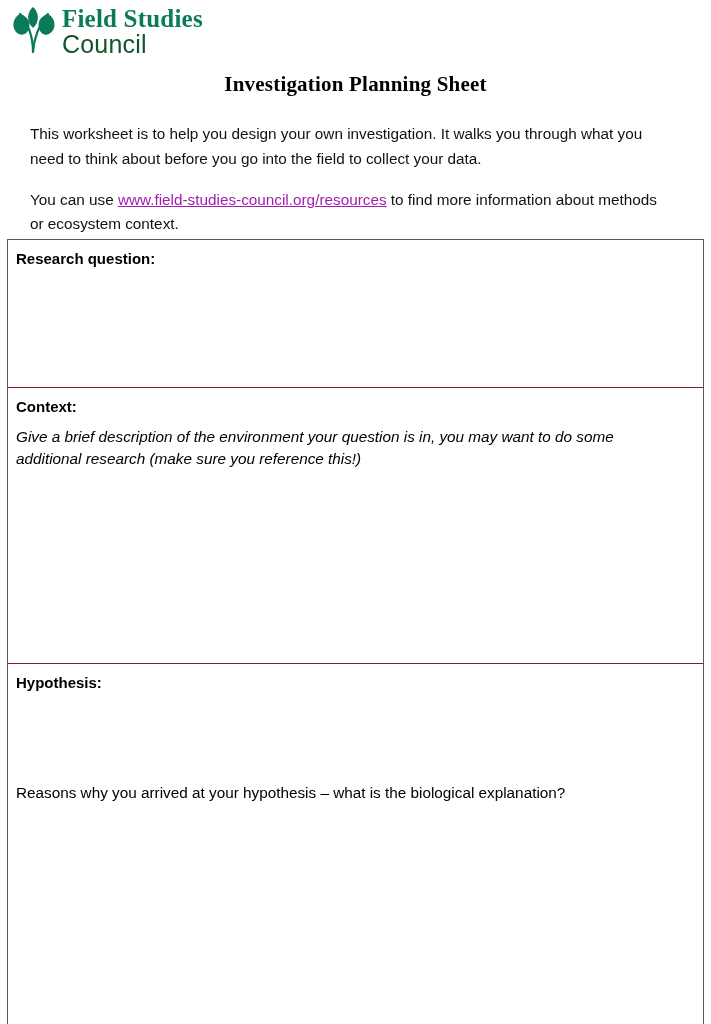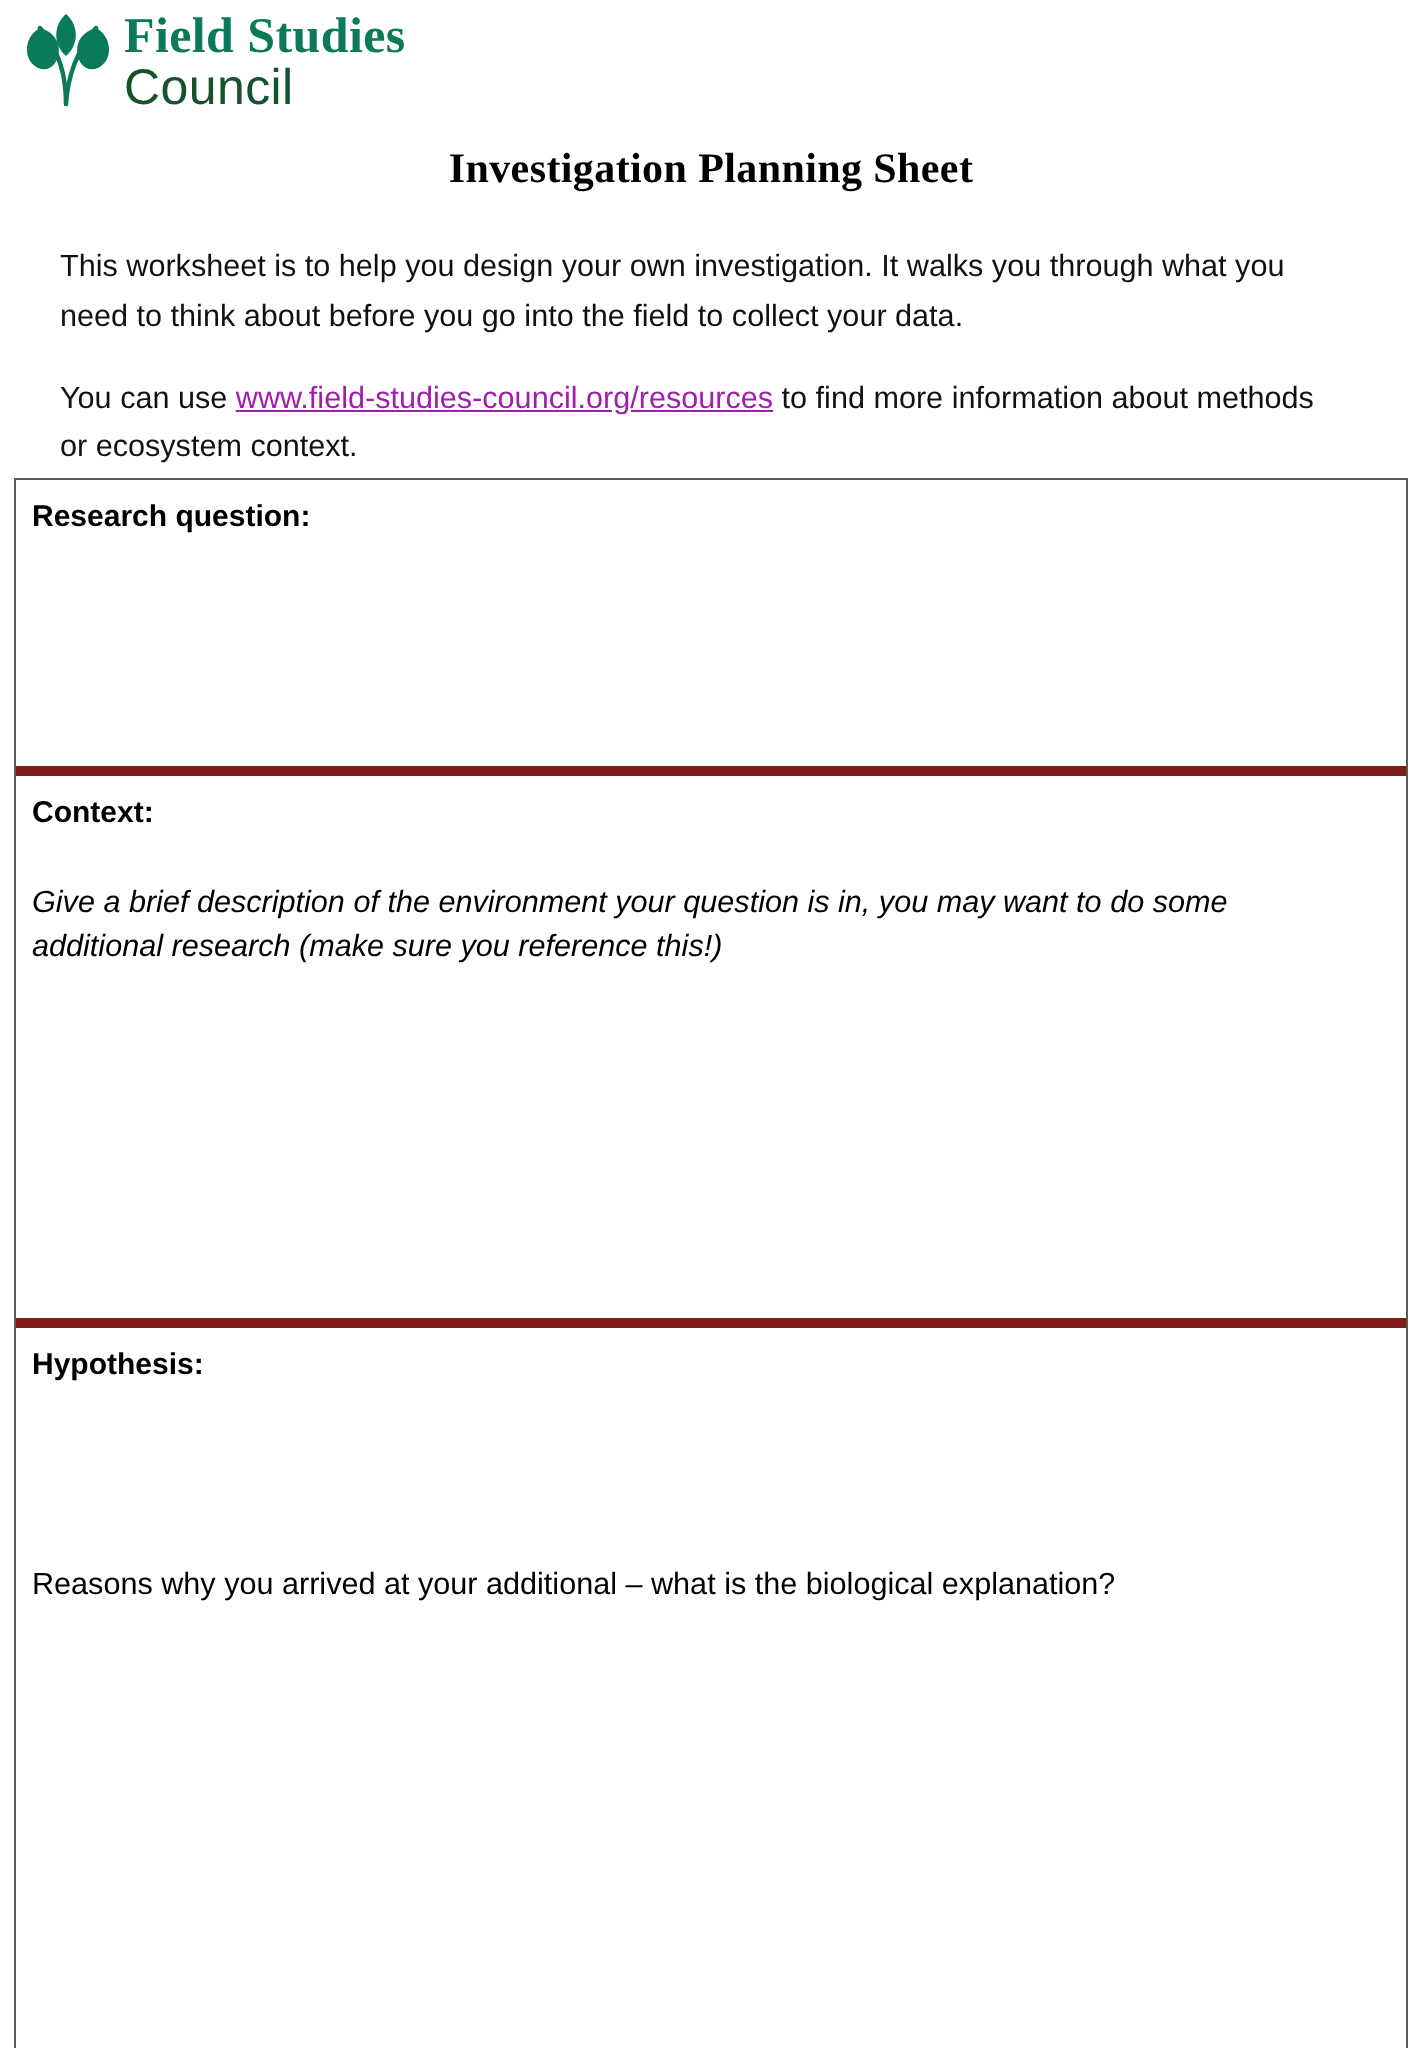--- a/index.html
+++ b/index.html
@@ -91,38 +91,38 @@
   
   .boxes {
     position: absolute;
     left: 7px;
     top: 239px;
     width: 697px;
     border: 1px solid #5a5a5a;
     box-sizing: border-box;
   }
   .box {
-    border-bottom: 5px solid #7f1d1d;
+    border-bottom: 1px solid #7f1d1d;
     box-sizing: border-box;
     padding: 9px 8px 0 8px;
     position: relative;
   }
   .box:last-child {
     border-bottom: none;
   }
   .box-label {
     font-size: 15px;
     font-weight: bold;
     line-height: 1.3;
   }
   .box-note {
     font-size: 15.3px;
     font-style: italic;
     line-height: 1.45;
-    margin-top: 24px;
+    margin-top: 9px;
     width: 625px;
   }
   .box-sub {
     font-size: 15.3px;
     line-height: 1.5;
     margin-top: 0;
   }
 
   .box-research { height: 148px; }
   .box-context  { height: 276px; }
@@ -170,17 +170,17 @@
       <div class="box-label">Research question:</div>
     </div>
 
     <div class="box box-context">
       <div class="box-label">Context:</div>
       <div class="box-note">Give a brief description of the environment your question is in, you may want to do some additional research (make sure you reference this!)</div>
     </div>
 
     <div class="box box-hypothesis">
       <div class="box-label">Hypothesis:</div>
-      <div class="box-sub hyp-sub">Reasons why you arrived at your additional – what is the biological explanation?</div>
+      <div class="box-sub hyp-sub">Reasons why you arrived at your hypothesis – what is the biological explanation?</div>
     </div>
 
   </div>
 </div>
 
 </body></html>

